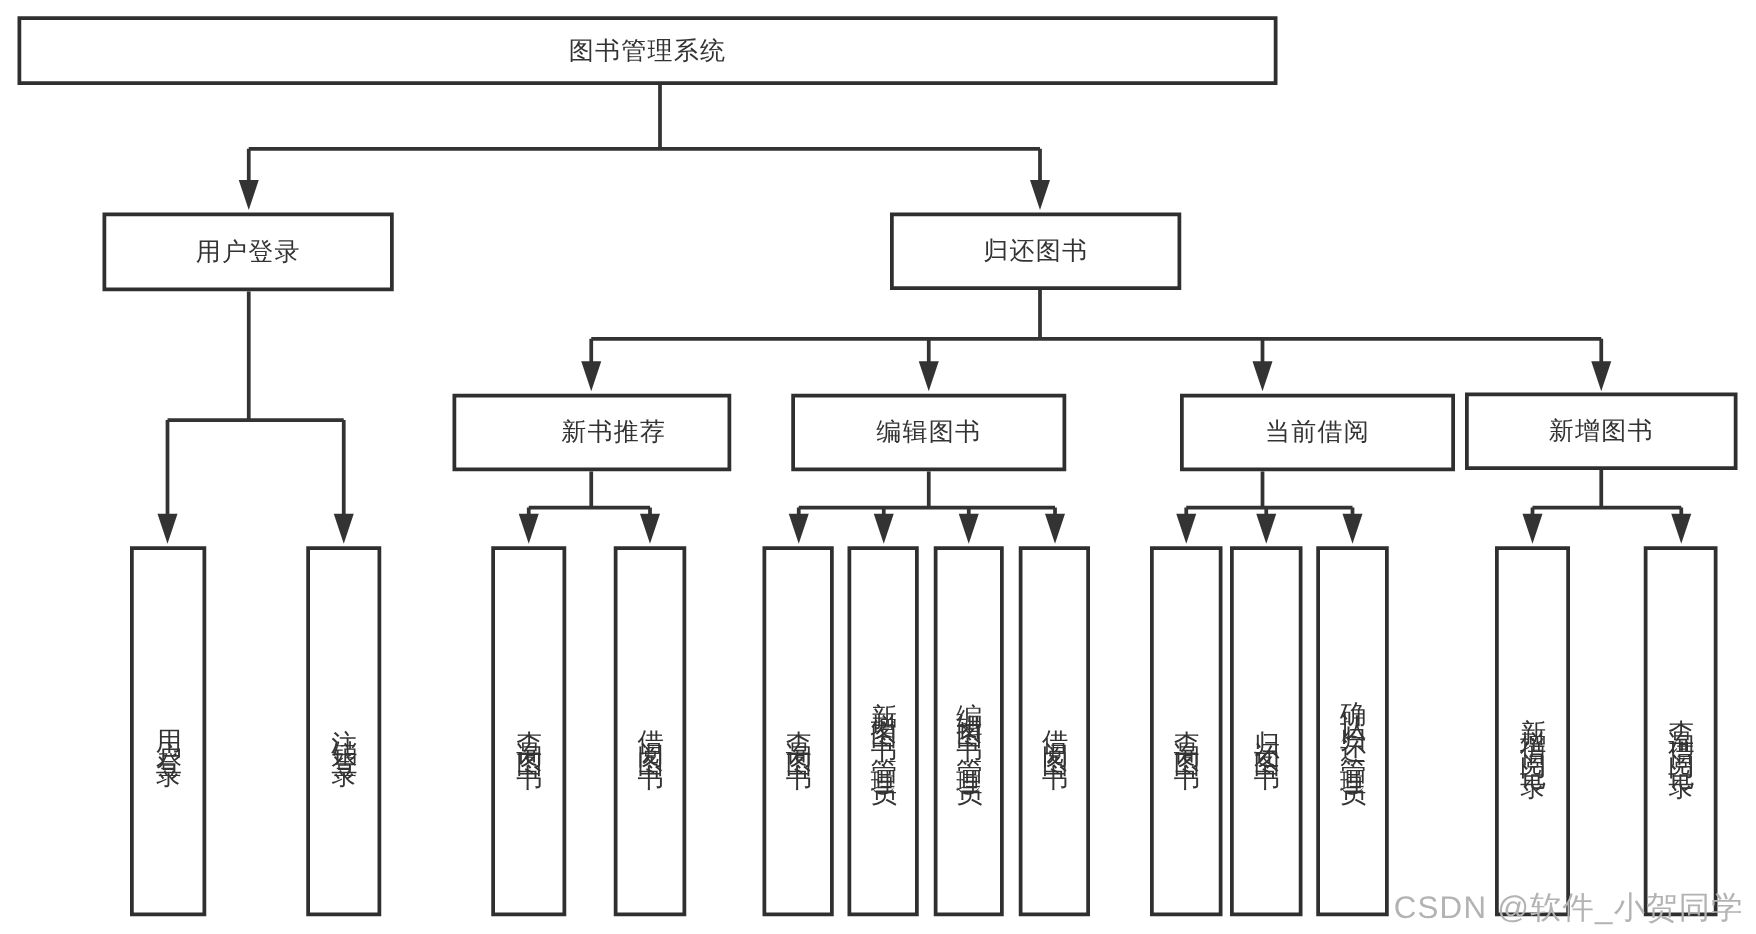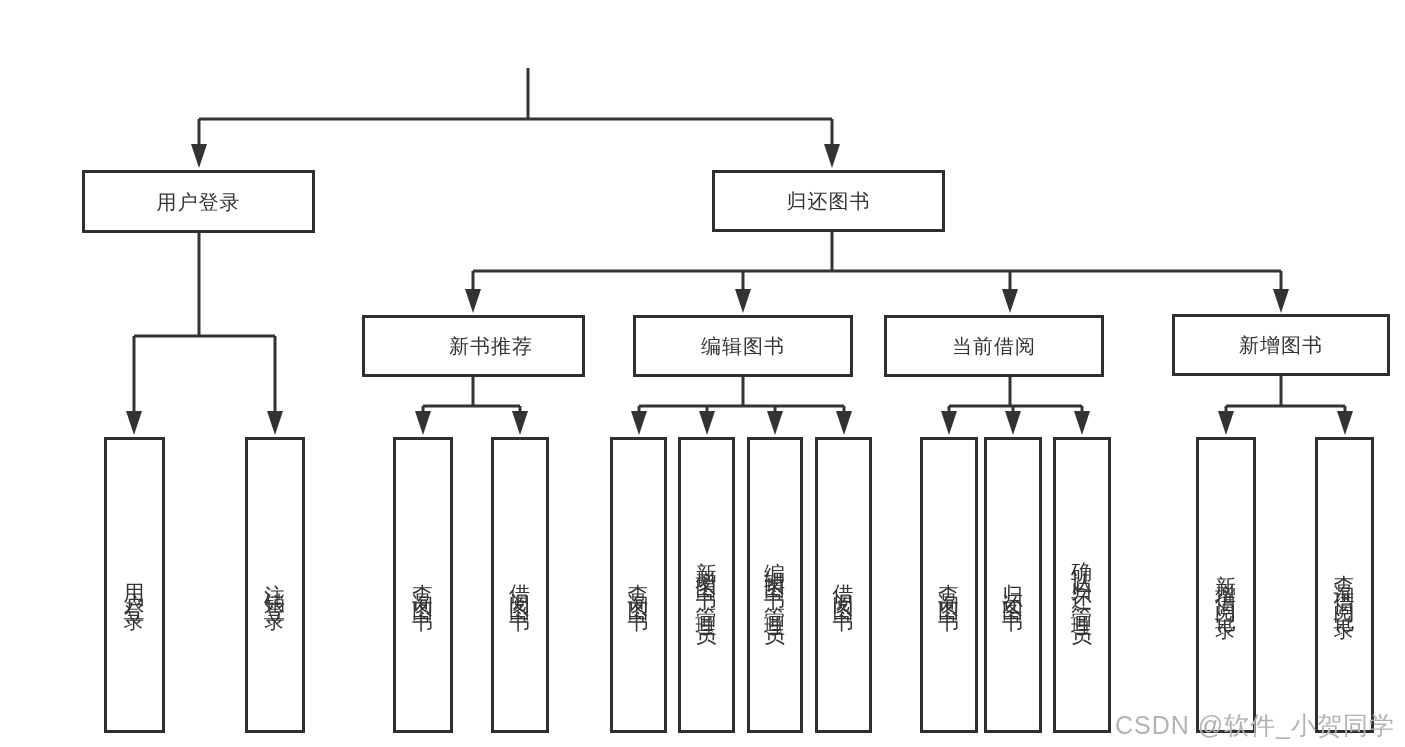--- a/index.html
+++ b/index.html
@@ -111,27 +111,28 @@
       <polygon points="767,411 783,411 775,435"></polygon>
       <polygon points="836,411 852,411 844,435"></polygon>
       <polygon points="941,411 957,411 949,435"></polygon>
       <polygon points="1005,411 1021,411 1013,435"></polygon>
       <polygon points="1074,411 1090,411 1082,435"></polygon>
       <polygon points="1218,411 1234,411 1226,435"></polygon>
       <polygon points="1337,411 1353,411 1345,435"></polygon>
     </g>
   </svg>
 
+  <div class="box" style="left:14px; top:13px; width:1008px; height:55px;">图书管理系统</div>
 
   <div class="box" style="left:82px; top:170px; width:233px; height:63px;">用户登录</div>
   <div class="box" style="left:712px; top:170px; width:233px; height:62px;">归还图书</div>
 
   <div class="box" style="left:362px; top:315px; width:223px; height:62px;padding-left:35px;">新书推荐</div>
   <div class="box" style="left:633px; top:315px; width:220px; height:62px;">编辑图书</div>
-  <div class="box" style="left:884px; top:315px; width:220px; height:62px;">当前借阅</div>
+  <div class="box" style="left:944px; top:315px; width:220px; height:62px;">当前借阅</div>
   <div class="box" style="left:1172px; top:314px; width:218px; height:62px;">新增图书</div>
 
   <div class="box v" style="left:104px; top:437px; width:61px; height:296px;">用户登录</div>
   <div class="box v" style="left:245px; top:437px; width:60px; height:296px;">注销登录</div>
 
   <div class="box v" style="left:393px; top:437px; width:60px; height:296px;">查询图书</div>
   <div class="box v" style="left:491px; top:437px; width:58px; height:296px;">借阅图书</div>
 
   <div class="box v" style="left:610px; top:437px; width:57px; height:296px;">查询图书</div>
   <div class="box v" style="left:678px; top:437px; width:57px; height:296px;">新增图书（管理员）</div>

